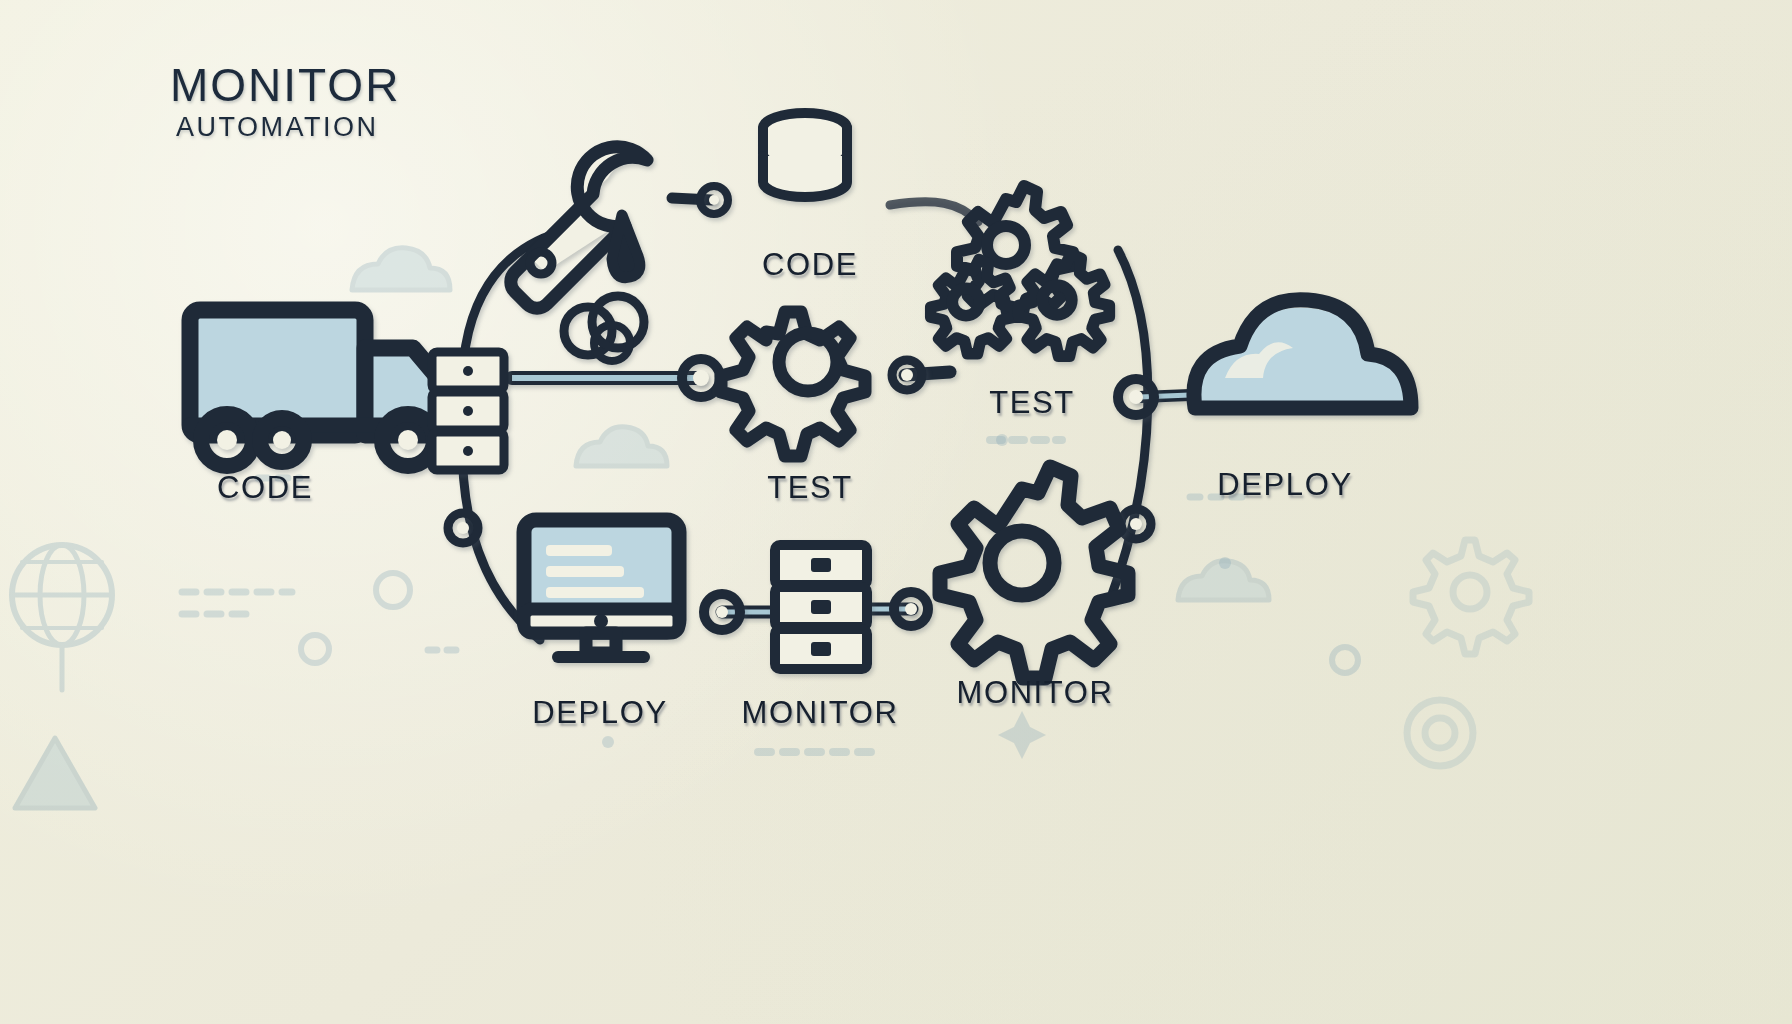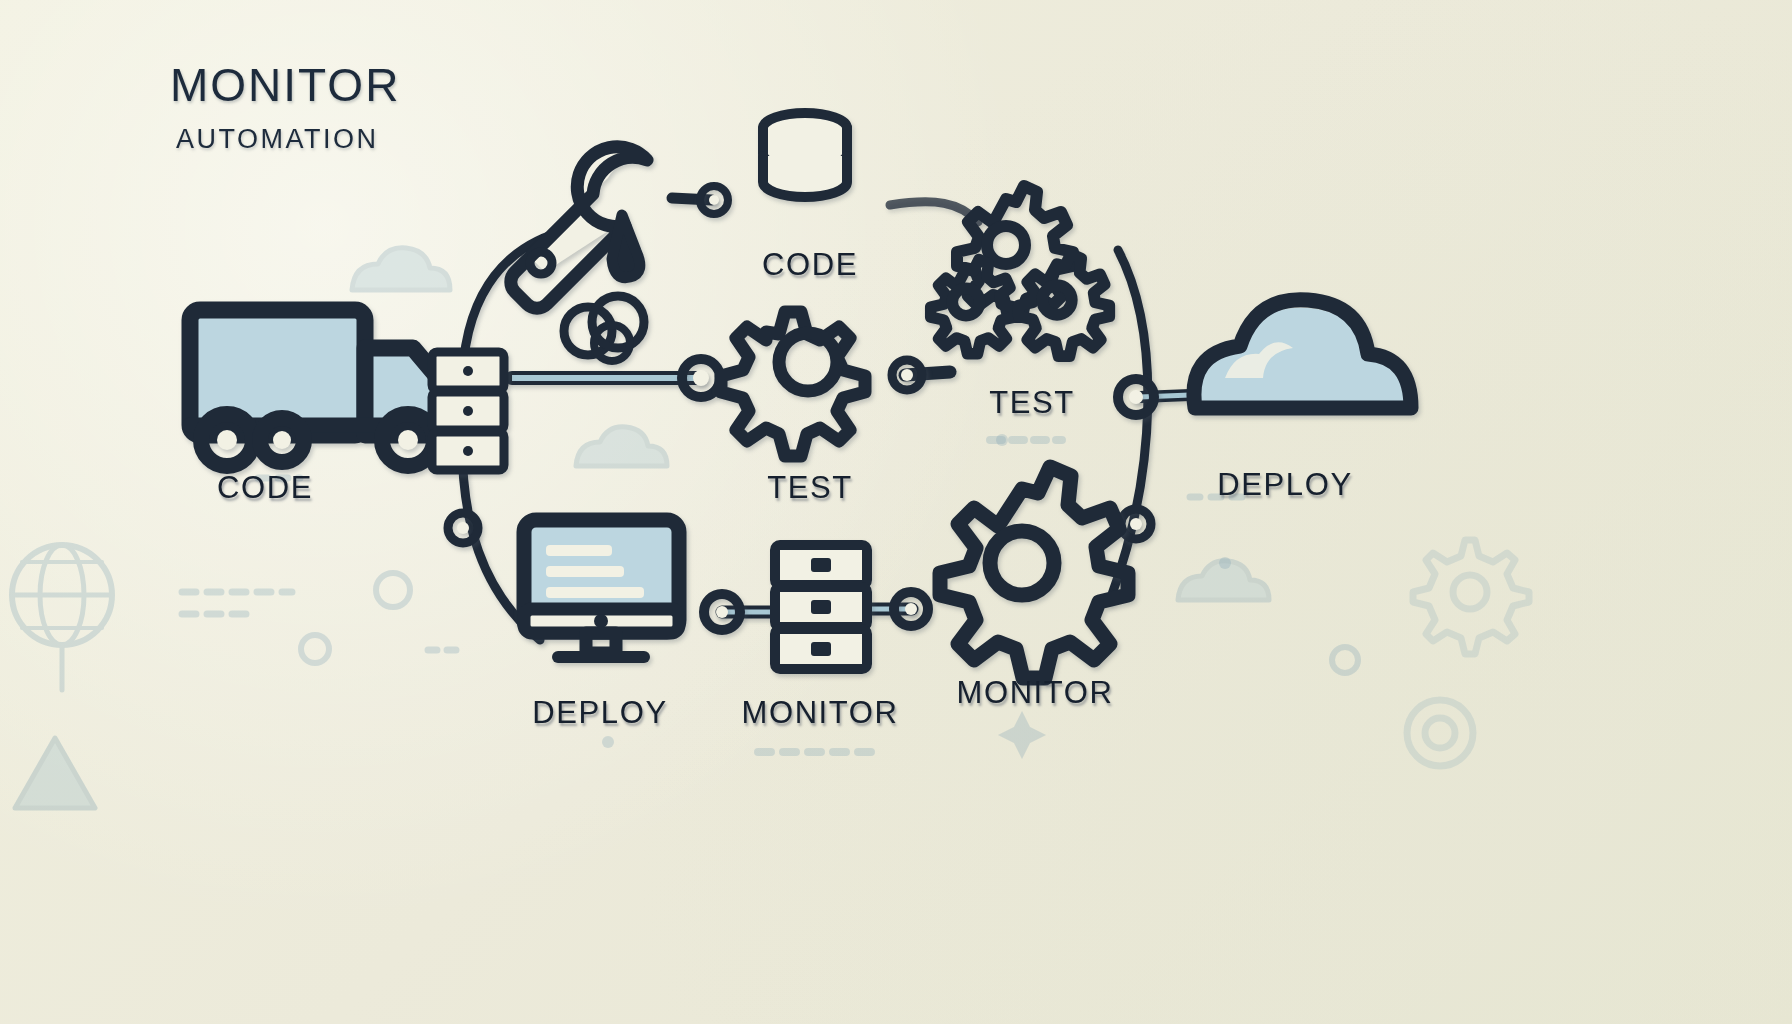--- a/index.html
+++ b/index.html
@@ -21,21 +21,21 @@
   
   #title-block{position:absolute;left:170px;top:62px;}
   .title-main{
     font-size:46px;font-weight:400;letter-spacing:2px;color:#1d2b3c;
     text-shadow:1px 2px 3px rgba(90,100,110,0.35);
     line-height:1;
   }
   .title-sub{
     font-size:27px;font-weight:400;letter-spacing:2.5px;color:#1d2b3c;
     text-shadow:1px 2px 3px rgba(90,100,110,0.3);
-    margin-top:16px;margin-left:6px;
+    margin-top:4px;margin-left:6px;
   }
 
   
   .stage-label{
     position:absolute;
     font-size:31px;font-weight:normal;letter-spacing:1.6px;
     color:#16202e;
     text-shadow:1.5px 2.5px 2.5px rgba(70,80,95,0.45);
     white-space:nowrap;
     transform:translateX(-50%);

